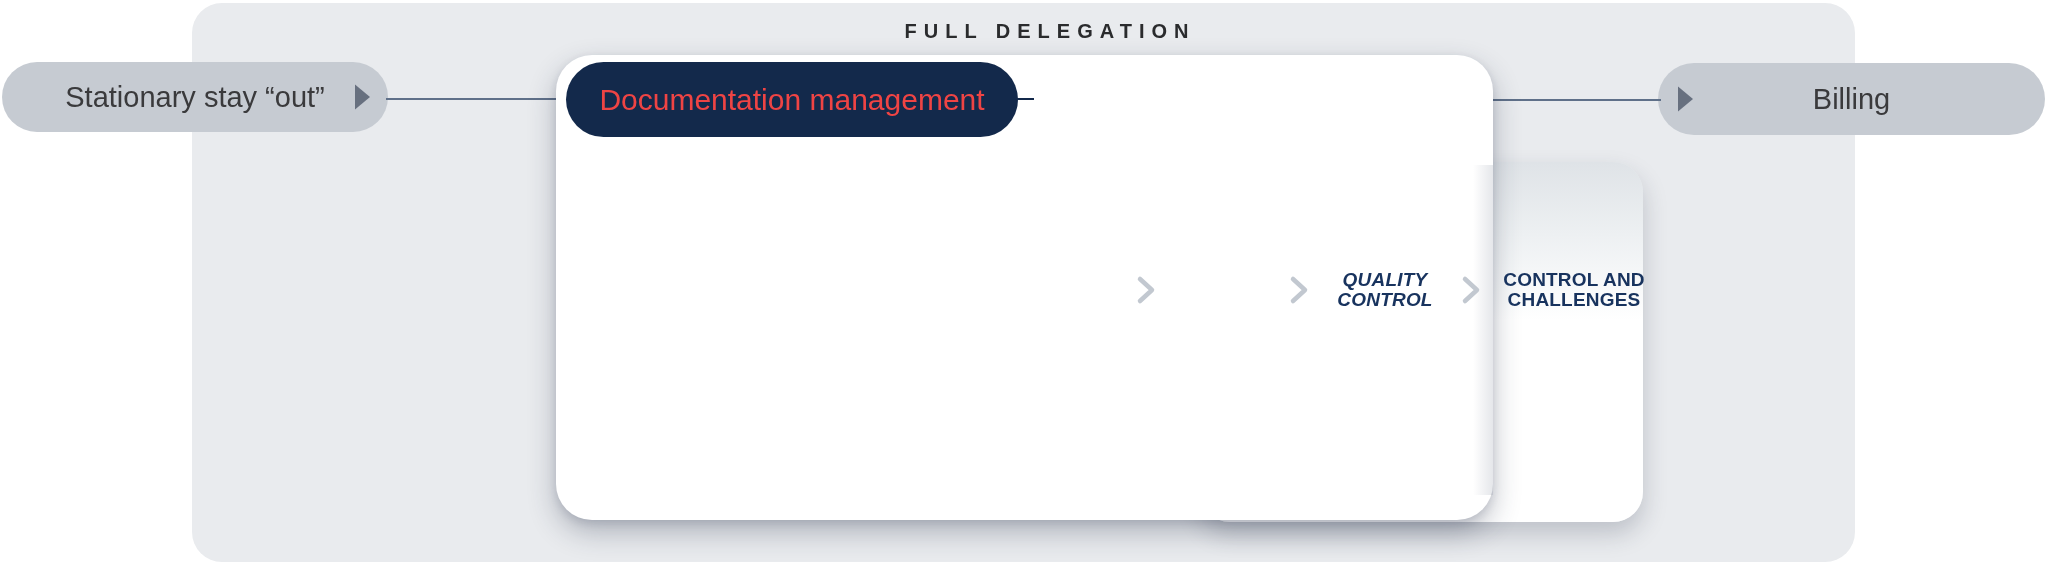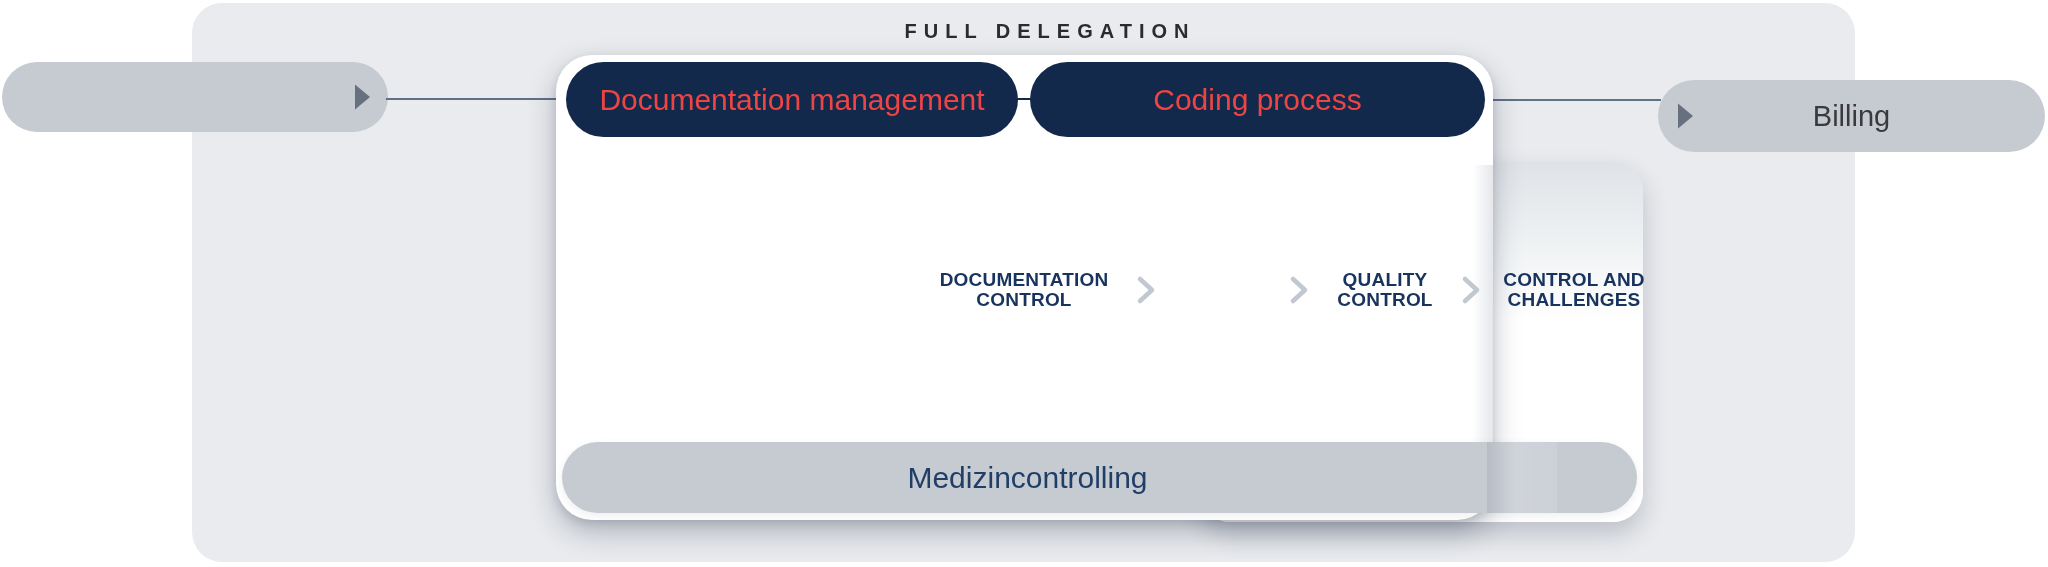--- a/index.html
+++ b/index.html
@@ -17,21 +17,21 @@
     position:absolute;left:1050px;top:20px;transform:translateX(-50%);
     font-size:20px;font-weight:700;letter-spacing:7px;white-space:nowrap;
     color:var(--title_text,#2a2b2d);
   }
   
   .node{
     position:absolute;background:var(--node_gray,#c6cbd2);
     color:var(--node_text,#3a3a3c);
   }
   .node-left{left:2px;top:62px;width:386px;height:70px;border-radius:35px;}
-  .node-right{left:1658px;top:80px;width:387px;height:72px;border-radius:36px;}
+  .node-right{left:1658px;top:63px;width:387px;height:72px;border-radius:36px;}
   .node-label{
     position:absolute;left:0;right:0;top:50%;transform:translateY(-50%);
     text-align:center;font-size:29px;white-space:nowrap;
   }
   .tri{position:absolute;top:50%;transform:translateY(-50%);width:17px;height:27px;}
   .tri-right-end{right:17px;}
   .tri-left-end{left:19px;}
   
   .conn{position:absolute;height:2px;background:var(--line,#5f7089);z-index:2;}
   .conn-left{left:386px;top:98px;width:176px;}
@@ -64,21 +64,21 @@
   .tab-1{left:566px;width:452px;}
   .tab-2{left:1030px;width:455px;}
   
   .step{
     position:absolute;top:259px;height:62px;display:flex;align-items:center;justify-content:center;
     text-align:center;font-size:19px;line-height:20px;font-weight:700;letter-spacing:.2px;
     color:var(--step_text,#18335e);z-index:3;
   }
   .step-0{left:929px;width:190px;}
   .step-1{left:1165px;width:110px;}
-  .step-2{left:1325px;width:120px;}
+  .step-2{left:1325px;width:120px;font-style:italic;}
   .step-3{left:1499px;width:150px;z-index:3;}
   .chev{position:absolute;top:275px;width:20px;height:30px;z-index:3;}
   .chev-0{left:1136px;}
   .chev-1{left:1289px;}
   .chev-2{left:1461px;}
   
   .footer-bar{
     position:absolute;left:562px;top:442px;width:1075px;height:71px;border-radius:36px;
     background:var(--node_gray,#c6cbd2);z-index:5;
     box-shadow:0 3px 8px rgba(35,45,70,.08);
@@ -99,53 +99,46 @@
 
   <div class="canvas"></div>
 
   <div class="title">FULL DELEGATION</div>
 
   <div class="conn conn-left"></div>
   <div class="conn conn-right"></div>
   <div class="conn conn-mid"></div>
 
   <div class="node node-left">
+    <span class="node-label">Stationary stay “out”</span>
     <svg class="tri tri-right-end" viewBox="0 0 17 27">
       <polygon points="1,1 16,13.5 1,26" fill="#67707f"></polygon>
     </svg>
   </div>
 
   <div class="node node-right">
     <svg class="tri tri-left-end" viewBox="0 0 17 27">
       <polygon points="1,1 16,13.5 1,26" fill="#67707f"></polygon>
     </svg>
     <span class="node-label">Billing</span>
   </div>
 
   <div class="back-panel"></div>
   <div class="front-card"></div>
 
   <div class="tab tab-1">
     <span>Documentation management</span>
   </div>
-  <div class="tab tab-2">
-    <span>Coding process</span>
-  </div>
 
-  <div class="step step-0">DOCUMENTATION CONTROL</div>
   <svg class="chev chev-0" viewBox="0 0 20 30">
     <polyline points="4,4 16,15 4,26" fill="none" stroke="#c2c8d0" stroke-width="4.5" stroke-linecap="round" stroke-linejoin="round"></polyline>
   </svg>
   <svg class="chev chev-1" viewBox="0 0 20 30">
     <polyline points="4,4 16,15 4,26" fill="none" stroke="#c2c8d0" stroke-width="4.5" stroke-linecap="round" stroke-linejoin="round"></polyline>
   </svg>
   <div class="step step-2">QUALITY CONTROL</div>
   <svg class="chev chev-2" viewBox="0 0 20 30">
     <polyline points="4,4 16,15 4,26" fill="none" stroke="#c2c8d0" stroke-width="4.5" stroke-linecap="round" stroke-linejoin="round"></polyline>
   </svg>
   <div class="step step-3">CONTROL AND CHALLENGES</div>
 
-  <div class="footer-bar">
-    <div class="footer-seam"></div>
-    <span class="footer-label">Medizincontrolling</span>
-  </div>
 
 </div>
 
 </body></html>

